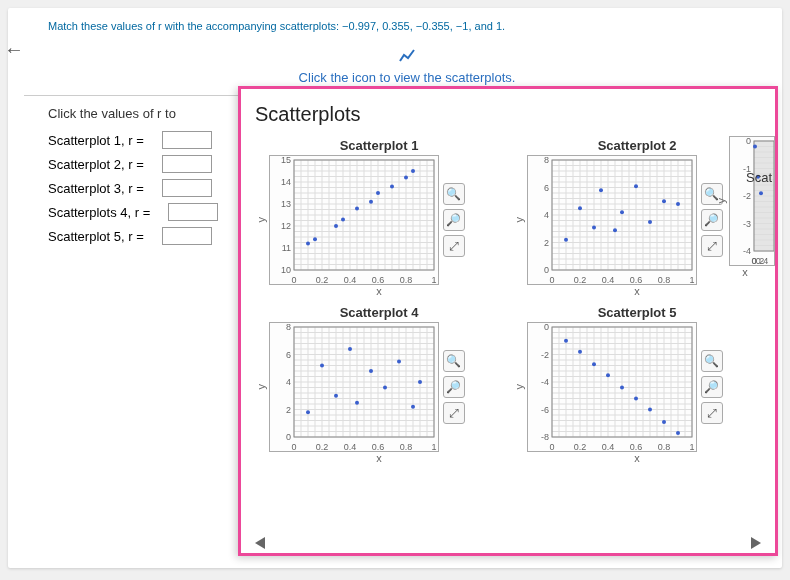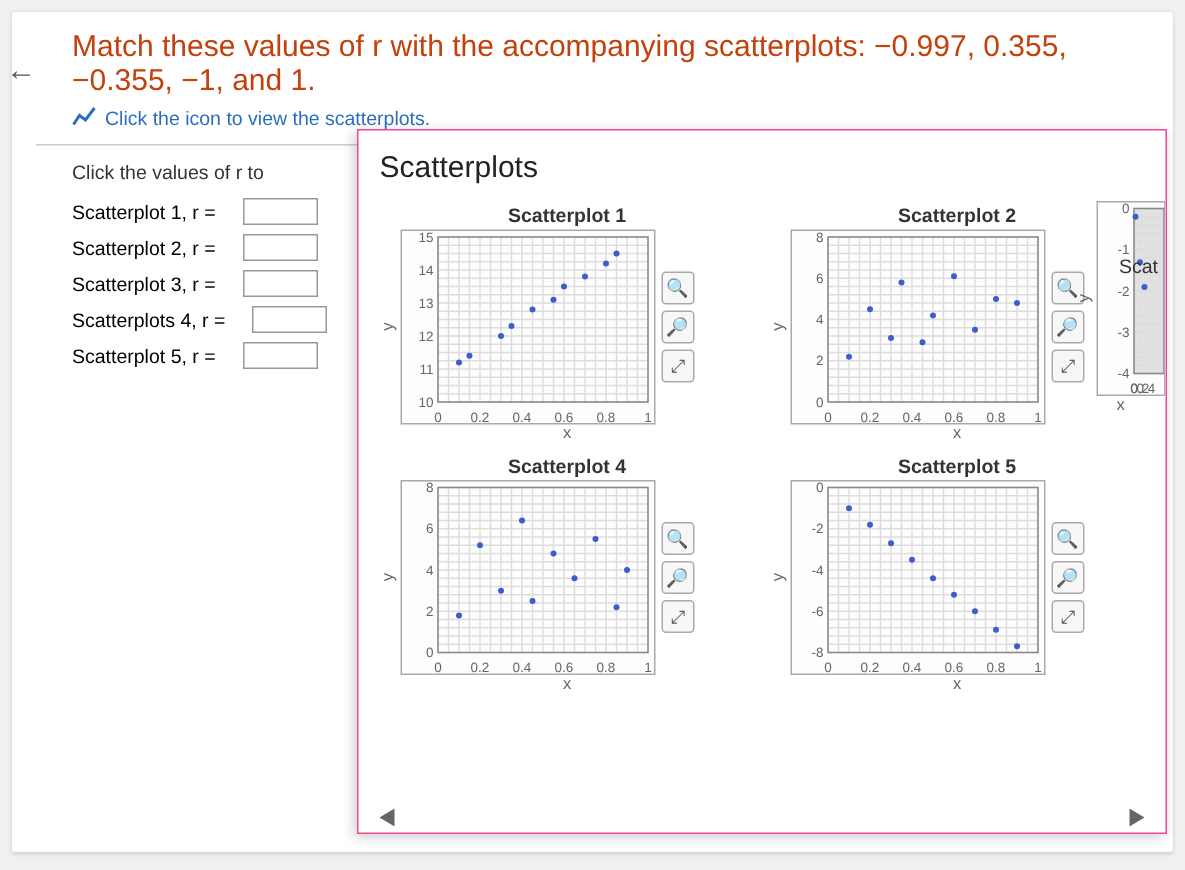--- a/index.html
+++ b/index.html
@@ -1,28 +1,28 @@
 <!DOCTYPE html>
 <html><head>
 <meta charset="utf-8">
 <style>
 * { box-sizing: border-box; margin: 0; padding: 0; }
 body { font-family: Arial, sans-serif; font-size: 13px; background: #f0f0f0; width: 790px; height: 580px; overflow: hidden; position: relative; }
 .page { background: #fff; margin: 8px; padding: 12px 16px; border-radius: 2px; box-shadow: 0 1px 3px rgba(0,0,0,0.15); height: 560px; position: relative; }
 .back-arrow { position: absolute; left: -4px; top: 28px; font-size: 20px; color: #555; }
-.instruction { font-size: 20px; color: #c2410c; margin-bottom: 4px; margin-left: 24px; }
-.icon-link { color: #2a6fbf; display: flex; align-items: center; gap: 6px; margin-left: 24px; font-size: 13px; margin-bottom: 10px; }
+.instruction { font-size: 11px; color: #0369a1; margin-bottom: 16px; margin-left: 24px; }
+.icon-link { color: #2a6fbf; display: flex; align-items: center; gap: 6px; margin-left: 24px; font-size: 13px; margin-bottom: 10px; flex-direction: column; }
 .icon-link svg { width: 16px; height: 16px; }
 .divider { border: none; border-top: 1px solid #ccc; margin: 4px 0 10px 0; }
 .content-area { position: relative; margin-left: 24px; }
 .match-heading { font-size: 13px; color: #333; margin-bottom: 10px; }
 .match-row { display: flex; align-items: center; gap: 18px; margin-bottom: 6px; font-size: 13px; }
 .match-row input { width: 50px; height: 18px; border: 1px solid #999; font-size: 12px; padding: 0 2px; }
 .left-col { width: 200px; float: left; }
-.modal { position: absolute; left: 230px; top: 78px; width: 540px; height: 470px; background: #fff; border: 1px solid #ec4899; box-shadow: -2px 2px 8px rgba(0,0,0,0.2); padding: 14px 14px 10px 14px; overflow: hidden; }
+.modal { position: absolute; left: 230px; top: 78px; width: 540px; height: 470px; background: #fff; border: 3px solid #ec4899; box-shadow: -2px 2px 8px rgba(0,0,0,0.2); padding: 14px 14px 10px 14px; overflow: hidden; }
 .modal-title { font-size: 20px; color: #222; margin-bottom: 12px; }
 .plot-block { position: relative; width: 250px; }
 .plot-block.narrow { width: 60px; overflow: hidden; }
 .plot-title { text-align: center; font-size: 13px; color: #333; margin-bottom: 2px; font-weight: bold; }
 .plot-row { display: flex; gap: 10px; margin-bottom: 8px; }
 .ylabel { writing-mode: vertical-rl; transform: rotate(180deg); font-size: 11px; color: #666; margin-right: 2px; }
 .xlabel { text-align: center; font-size: 11px; color: #666; margin-top: 0; }
 svg.chart { border: 1px solid #aaa; background: #fdfdfd; }
 .axis text { font-size: 9px; fill: #666; }
 .grid line { stroke: #ddd; stroke-width: 1; }

